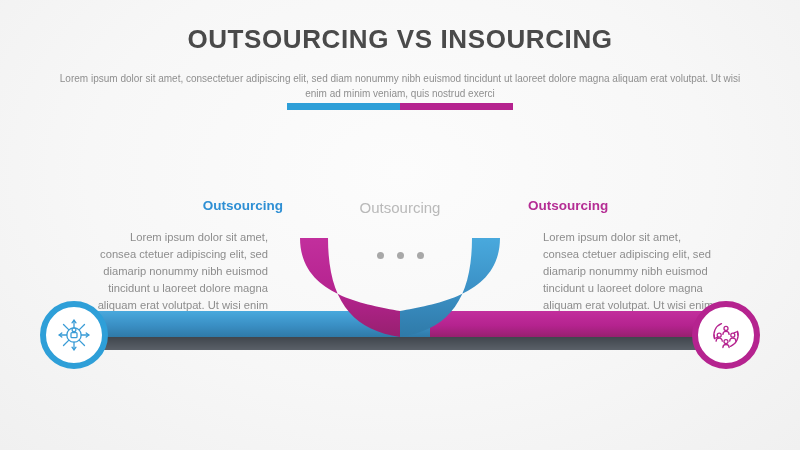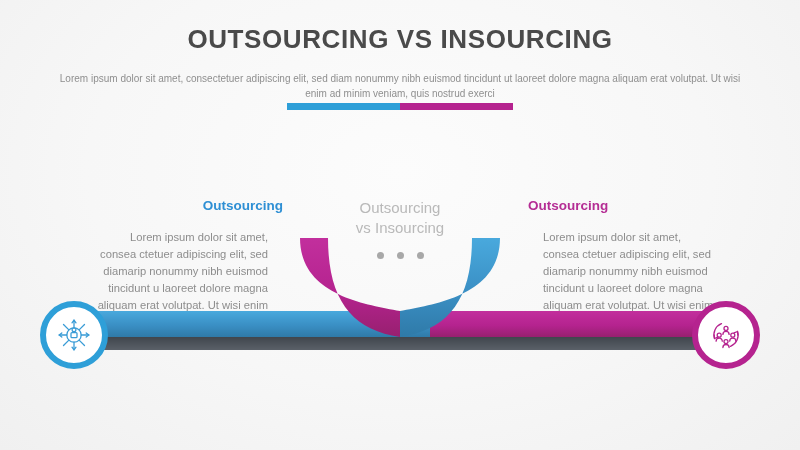--- a/index.html
+++ b/index.html
@@ -204,21 +204,20 @@
   <p class="col-body">Lorem ipsum dolor sit amet, consea ctetuer adipiscing elit, sed diamarip nonummy nibh euismod tincidunt u laoreet dolore magna aliquam erat volutpat. Ut wisi enim</p>
 </div>
 
 <div class="col right">
   <h2 class="col-heading">Outsourcing</h2>
   <p class="col-body">Lorem ipsum dolor sit amet, consea ctetuer adipiscing elit, sed diamarip nonummy nibh euismod tincidunt u laoreet dolore magna aliquam erat volutpat. Ut wisi enim</p>
 </div>
 
 <div class="center-label">
   <div>Outsourcing</div>
-  <div>vs Insourcing</div>
 </div>
 <div class="center-dots">
   <span></span>
   <span></span>
   <span></span>
 </div>
 
 <div class="badge left">
   <svg width="36" height="36" viewBox="0 0 36 36">
     <g fill="none" stroke="#3a9cd6" stroke-width="1.3" stroke-linecap="round" stroke-linejoin="round">

